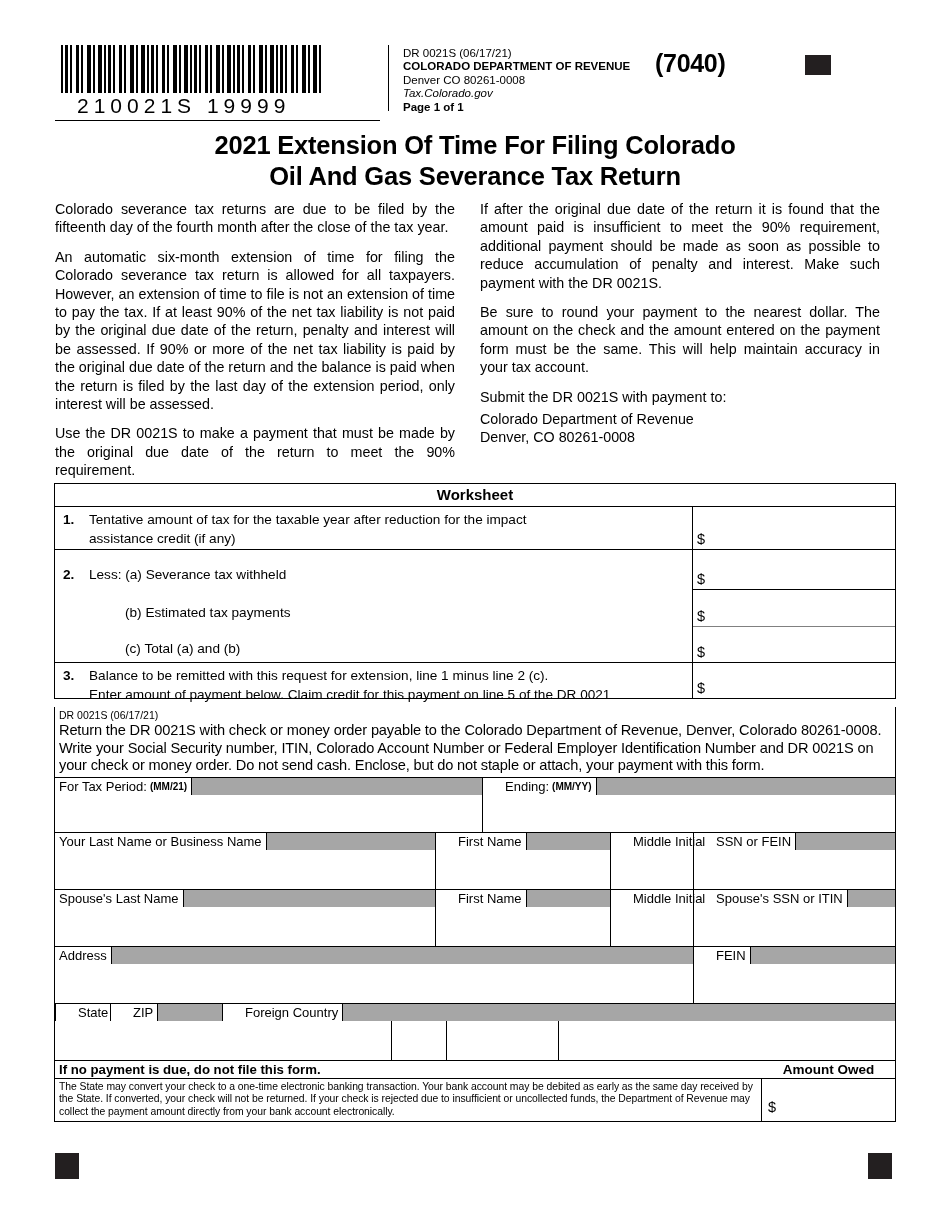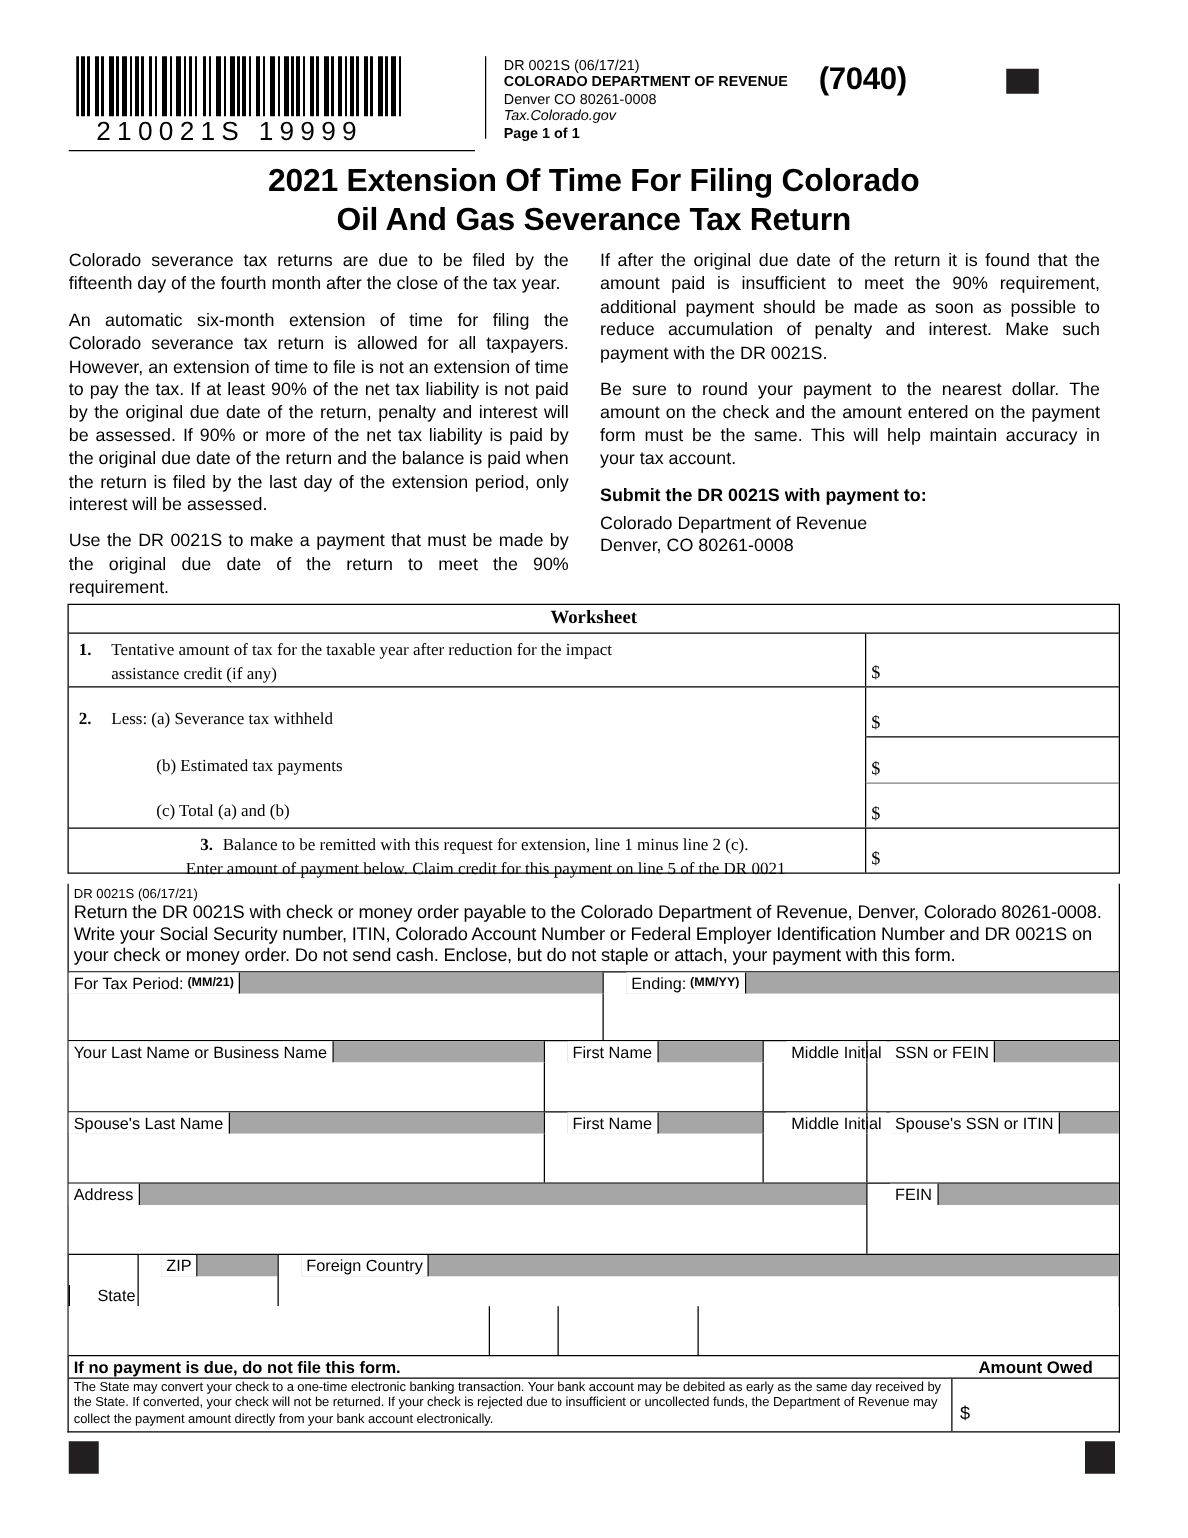--- a/index.html
+++ b/index.html
@@ -75,29 +75,28 @@
   }
   .col {
     position: absolute; top: 0; width: 400px;
     font-size: 14.3px; line-height: 18.4px;
     text-align: justify; text-justify: inter-word;
   }
   .col.left { left: 0; }
   .col.right { left: 425px; }
   .col p { margin: 0 0 11px 0; }
   .col p.nojust { text-align: left; }
-  .bold { font-weight: bold; }
+  .bold { font-weight: normal; }
   .addr-ind { margin-left: 115px; }
 
   
   .ws {
     position: absolute; left: 54px; top: 483px; width: 842px;
     border: 1.6px solid #000;
     font-size: 13.6px;
-    font-family: Liberation Serif, serif;
   }
   .ws-title {
     text-align: center; font-weight: bold; font-size: 15px;
     padding: 2px 0 3px 0; border-bottom: 1.6px solid #000;
   }
   .ws-body { position: relative; }
   .ws-row { display: flex; }
   .ws-left {
     width: 638px; border-right: 1.6px solid #000;
     position: relative;
@@ -116,21 +115,21 @@
   .ws-note {
     text-align: center; font-weight: bold; font-size: 15px;
     border-top: 1.6px solid #000; padding: 2px 0 3px 0;
   }
 
   
   .r1 { height: 42px; }
   .r2 { height: 40px; }
   .r3 { height: 37px; }
   .r4 { height: 36px; }
-  .r5 { height: 36px; text-align: center; }
+  .r5 { height: 36px; }
 
   .hrule { border-top: 1.6px solid #000; }
   .hrule-thin { border-top: 1.4px solid #808080; }
 
   
   .vch {
     position: absolute; left: 54px; top: 707px; width: 842px;
     border: 1.6px solid #000; border-top: none;
   }
   .vch-code { font-size: 10.5px; padding: 2px 0 1px 4px; }
@@ -410,21 +409,21 @@
           <div class="lbl-txt">FEIN</div>
         </div>
       </div>
     </div>
     <div class="frow" style="height:39px;">
       <div class="fcell entry" style="width:638px;"></div>
       <div class="fcell entry bl" style="flex:1;"></div>
     </div>
 
     <div class="frow bt">
-      <div class="fcell bl" style="width:55px;margin-top:24px;">
+      <div class="fcell bl" style="width:55px;">
         <div class="lbl-bar">
           <div class="lbl-txt" style="border-right:none;">State</div>
         </div>
       </div>
       <div class="fcell bl" style="width:112px;">
         <div class="lbl-bar">
           <div class="lbl-txt">ZIP</div>
         </div>
       </div>
       <div class="fcell bl" style="flex:1;">

